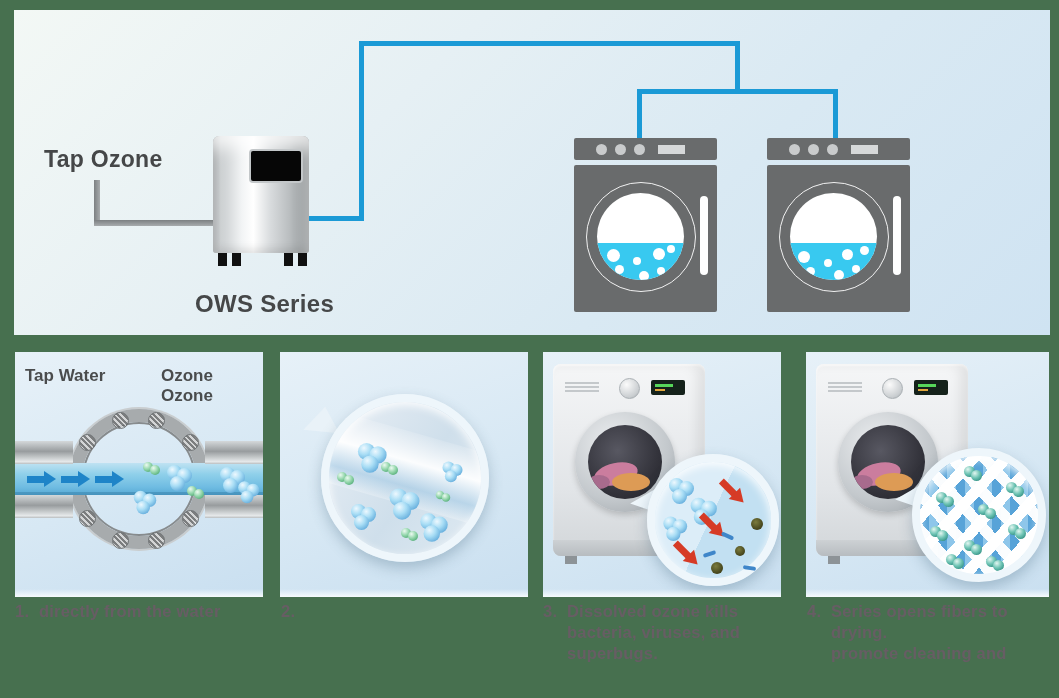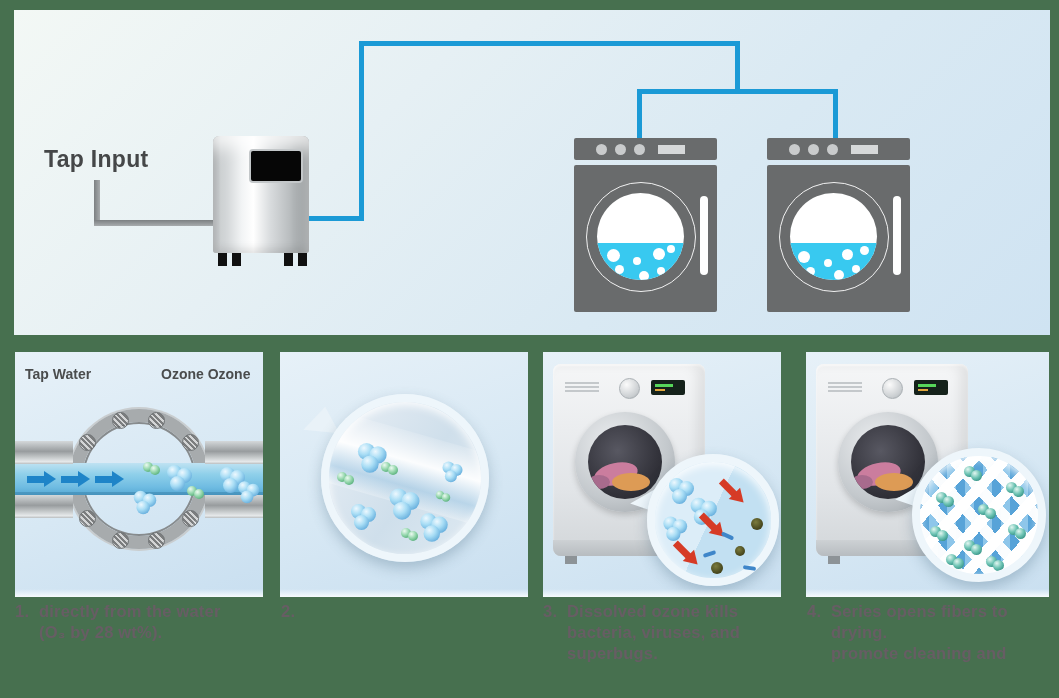--- a/index.html
+++ b/index.html
@@ -41,21 +41,21 @@
   .w-handle{position:absolute;right:9px;top:31px;width:8px;height:79px;background:#fff;border-radius:4px;}
 
   
   .panel{position:absolute;top:352px;height:245px;overflow:hidden;
        background:linear-gradient(160deg,#e7f1f8 0%,#d7e8f4 55%,#c9dff0 100%);}
   .panel::after{content:"";position:absolute;left:0;right:0;bottom:0;height:8px;
        background:linear-gradient(to bottom,rgba(255,255,255,0),#f7fbfd);}
   .p1{left:15px;width:248px;} .p2{left:280px;width:248px;}
   .p3{left:543px;width:238px;} .p4{left:806px;width:243px;}
 
-  .lbl-sm{position:absolute;font-weight:bold;color:#4a4c4d;font-size:14px;}
+  .lbl-sm{position:absolute;font-weight:bold;color:#4a4c4d;font-size:17px;}
 
   
   .ring{position:absolute;left:54px;top:57px;width:114px;height:114px;border-radius:50%;
        border:13px solid #a7abad;
        box-shadow:inset 0 0 0 2px #878b8d, 0 0 0 2px #c9cdcf;}
   .flange{position:absolute;height:23px;
        background:linear-gradient(180deg,#d4d8da,#989c9e 45%,#e6e9ea 90%,#b9bdbf);}
   .channel{position:absolute;left:0;right:0;top:111px;height:32px;
        background:linear-gradient(180deg,#bfe2f2 0%,#8fd0ea 35%,#6fbce2 75%,#57a8d4 100%);
        box-shadow:inset 0 -3px 0 rgba(40,110,150,.35);}
@@ -134,40 +134,41 @@
       font-size:16.5px;line-height:1.27;letter-spacing:.2px;}
   .caption .num{width:24px;flex:none;}
 </style>
 </head>
 <body>
 
 <div class="stage">
 
   <div class="sys">
 
-    <div class="lbl-big tap-input">Tap Input</div>
+    <div class="lbl-big tap-input">Tap Ozone</div>
 
     <div class="pipe pipe-gray v" style="left:80px;top:170px;width:6px;height:46px;"></div>
     <div class="pipe pipe-gray" style="left:80px;top:210px;width:121px;height:6px;"></div>
 
     <div class="pipe pipe-blue" style="left:295px;top:206px;width:55px;height:5px;"></div>
     <div class="pipe pipe-blue" style="left:345px;top:31px;width:5px;height:180px;"></div>
     <div class="pipe pipe-blue" style="left:345px;top:31px;width:381px;height:5px;"></div>
     <div class="pipe pipe-blue" style="left:721px;top:31px;width:5px;height:53px;"></div>
     <div class="pipe pipe-blue" style="left:623px;top:79px;width:201px;height:5px;"></div>
     <div class="pipe pipe-blue" style="left:623px;top:79px;width:5px;height:50px;"></div>
     <div class="pipe pipe-blue" style="left:819px;top:79px;width:5px;height:50px;"></div>
 
     <div class="ows-device">
       <div class="ows-window"></div>
       <div class="ows-foot" style="left:5px;"></div>
       <div class="ows-foot" style="left:19px;"></div>
       <div class="ows-foot" style="left:71px;"></div>
       <div class="ows-foot" style="left:85px;"></div>
     </div>
+    <div class="lbl-big ows-label">OWS Series</div>
 
     <div class="washer" style="left:560px;top:128px;">
       <div class="w-panel">
         <span class="w-dot"></span>
         <span class="w-dot"></span>
         <span class="w-dot"></span>
         <span class="w-disp"></span>
       </div>
       <div class="w-body">
         <div class="w-ring"></div>
@@ -343,21 +344,20 @@
       <span class="o2t" style="left:88px;top:68px;"></span>
       <span class="o2t" style="left:66px;top:100px;"></span>
       <span class="o2t" style="left:26px;top:98px;"></span>
     </div>
   </div>
 
   <div class="caption" style="left:15px;">
     <span class="num">1.</span>
     <span>
       <div>directly from the water</div>
-      <div>(O₃ by 28 wt%).</div>
     </span>
   </div>
   <div class="caption" style="left:281px;">
     <span class="num">2.</span>
     <span>
     </span>
   </div>
   <div class="caption" style="left:543px;">
     <span class="num">3.</span>
     <span>

